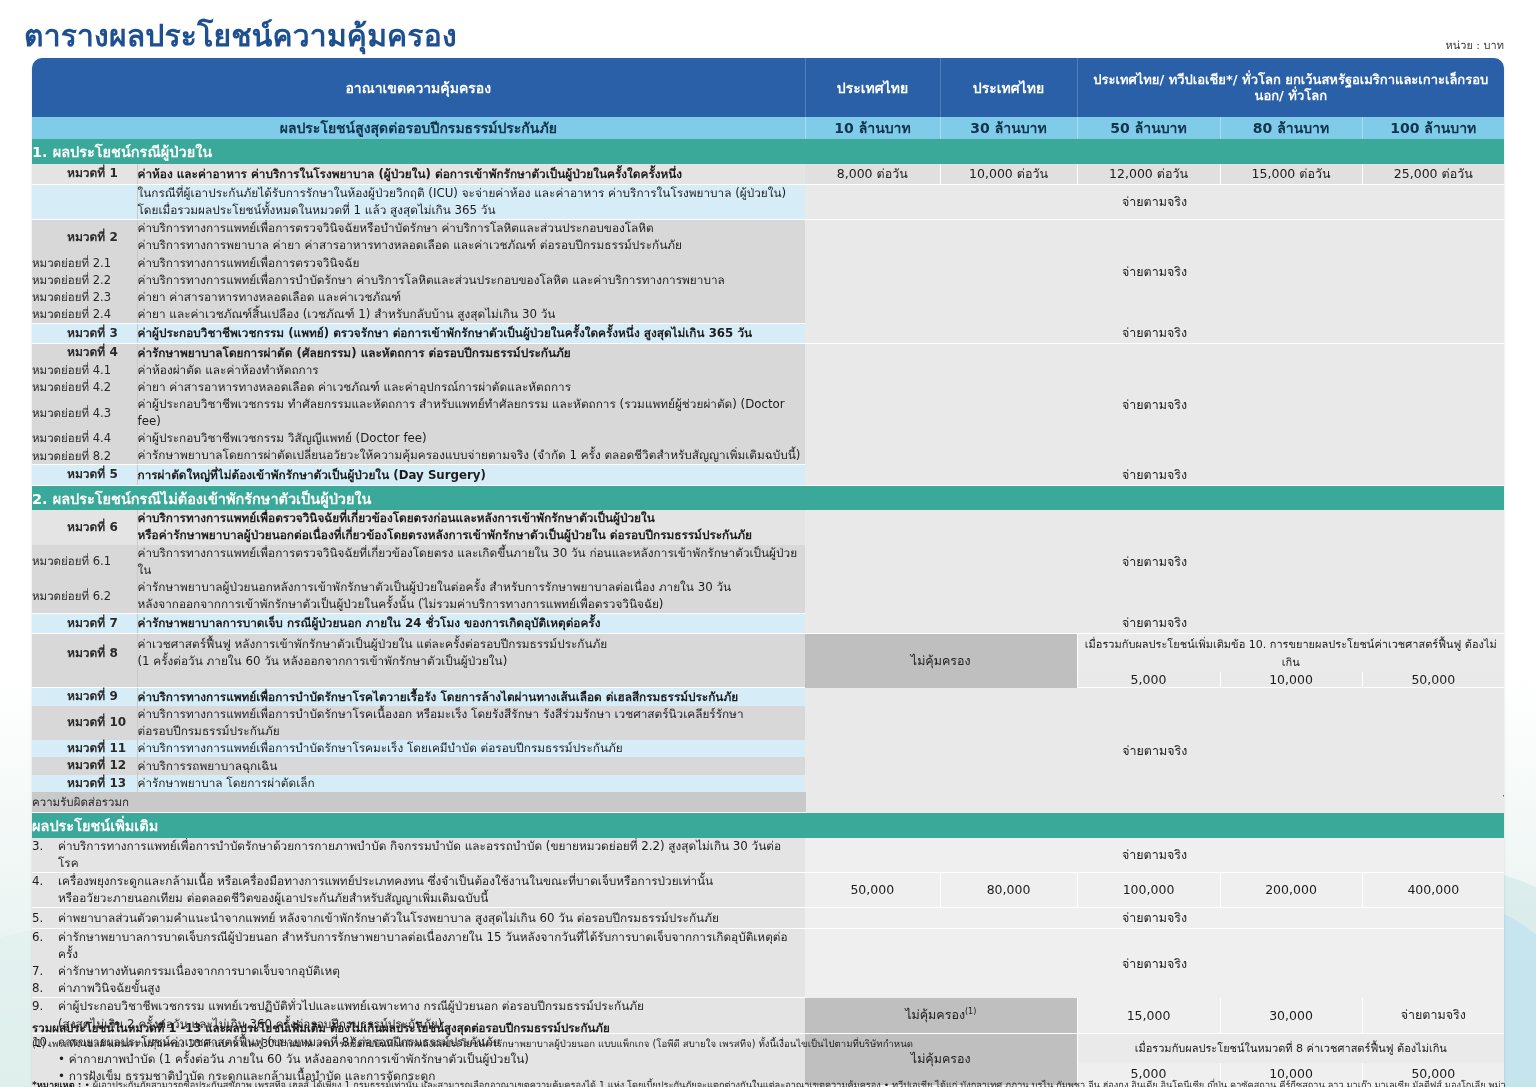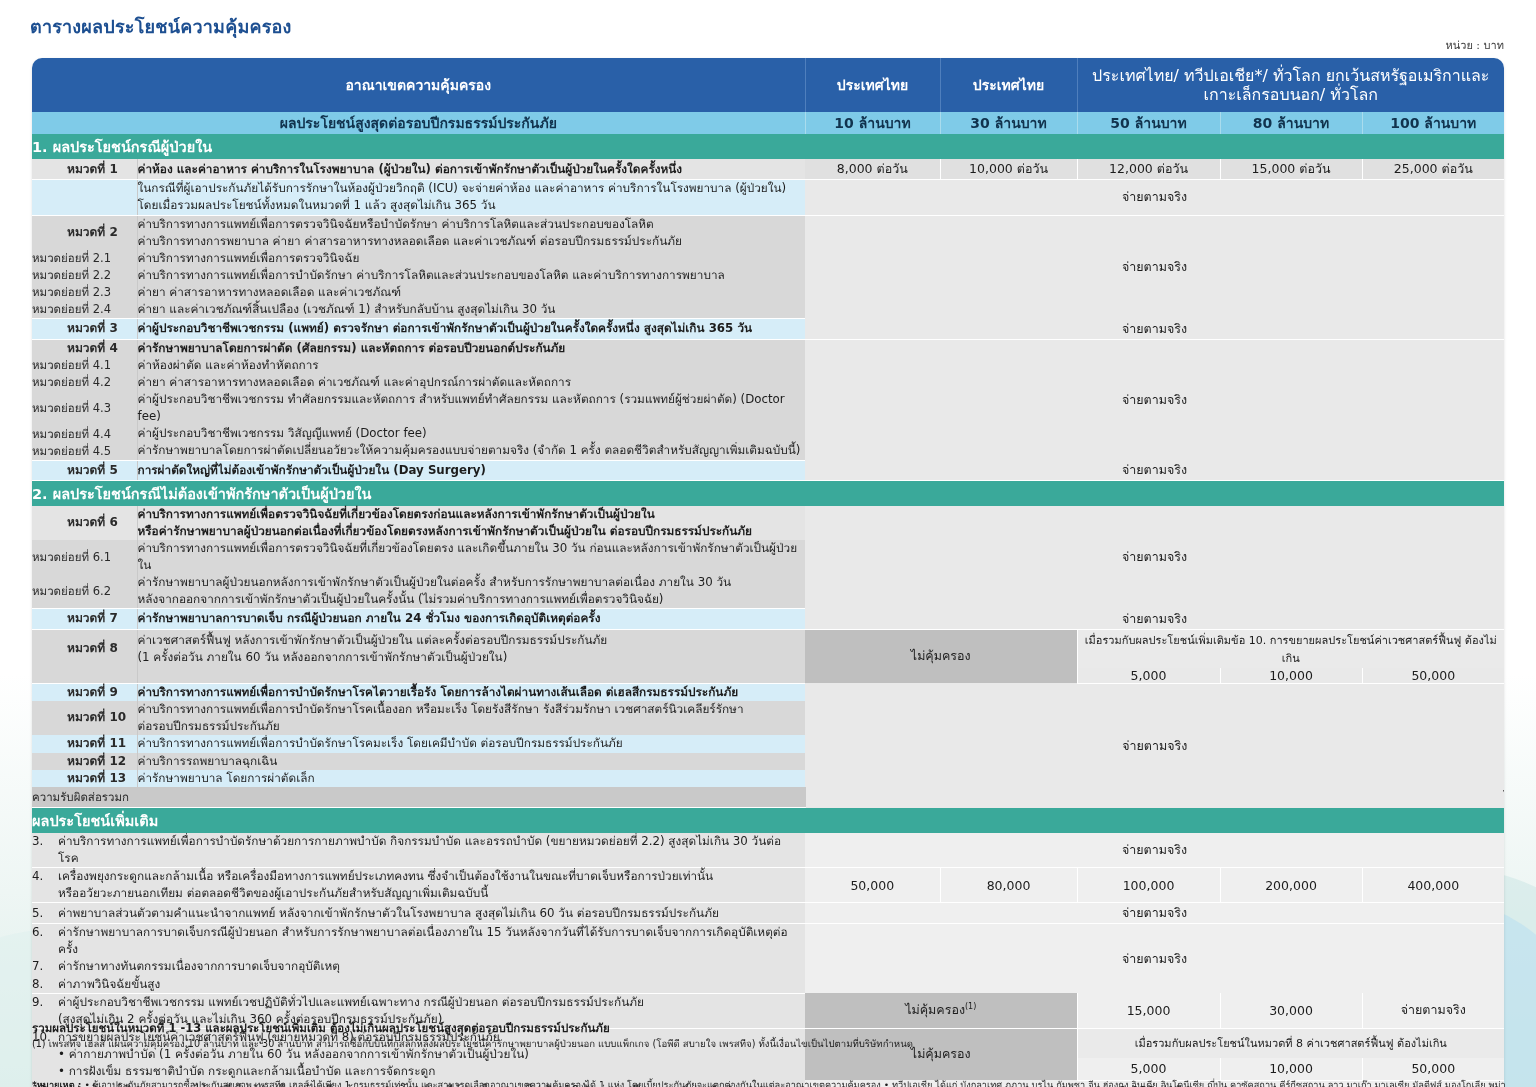--- a/index.html
+++ b/index.html
@@ -23,22 +23,22 @@
   .blob2 {
     position:absolute; right:-120px; bottom:-200px; width:420px; height:420px;
     border-radius:50%; background:#cfe8e6; opacity:.6; z-index:0;
   }
   .blob3 {
     position:absolute; left:-180px; bottom:-260px; width:520px; height:420px;
     border-radius:50%; background:#dff0ee; opacity:.6; z-index:0;
   }
 
   .title {
-    position:absolute; left:30px; top:12px;
-    font-size:18px; font-weight:bold; color:#1d4f91; letter-spacing:.2px;
+    position:absolute; left:24px; top:12px;
+    font-size:30px; font-weight:bold; color:#1d4f91; letter-spacing:.2px;
     z-index:3;
   }
   .unit {
     position:absolute; right:32px; top:36px;
     font-size:11px; color:#3b3b3b; z-index:3;
   }
 
   .tablewrap {
     position:absolute; left:32px; top:58px; width:1472px;
     z-index:2;
@@ -59,21 +59,21 @@
   col.c-v4     { width:142px; }
   col.c-v5     { width:142px; }
 
   
   .hdr-top td {
     background:#2960a8; color:#fff; font-weight:bold;
     text-align:center; height:30px; font-size:14px;
     border-right:1px solid #4f7fbd;
   }
   .hdr-top td:last-child { border-right:none; }
-  .hdr-top td.terr { font-size:16px; font-weight:normal; line-height:1.2; padding:8px 4px; }
+  .hdr-top td.terr { font-size:13px; font-weight:bold; line-height:1.2; padding:14px 4px; }
   .hdr-sub td {
     background:#7fcbe8; color:#11334e; font-weight:bold;
     text-align:center; height:17px; font-size:14px;
     border-right:1px solid #a9dced;
   }
   .hdr-sub td:last-child { border-right:none; }
 
   
   .band td {
     background:#3aa99a; color:#fff; font-weight:bold;
@@ -200,41 +200,41 @@
             <td class="code">หมวดย่อยที่ 2.4</td>
             <td class="desc">ค่ายา และค่าเวชภัณฑ์สิ้นเปลือง (เวชภัณฑ์ 1) สำหรับกลับบ้าน สูงสุดไม่เกิน 30 วัน</td>
           </tr>
           <tr class="rw-blue sep">
             <td class="code bold">หมวดที่ 3</td>
             <td class="desc bold">ค่าผู้ประกอบวิชาชีพเวชกรรม (แพทย์) ตรวจรักษา ต่อการเข้าพักรักษาตัวเป็นผู้ป่วยในครั้งใดครั้งหนึ่ง  สูงสุดไม่เกิน 365 วัน</td>
             <td class="val light" colspan="5">จ่ายตามจริง</td>
           </tr>
           <tr class="rw-gray">
             <td class="code bold">หมวดที่ 4</td>
-            <td class="desc bold">ค่ารักษาพยาบาลโดยการผ่าตัด (ศัลยกรรม) และหัตถการ ต่อรอบปีวยนอกต์ประกันภัย</td>
+            <td class="desc bold">ค่ารักษาพยาบาลโดยการผ่าตัด (ศัลยกรรม) และหัตถการ ต่อรอบปีกรมธรรม์ประกันภัย</td>
             <td class="val light" colspan="5" rowspan="6">จ่ายตามจริง</td>
           </tr>
           <tr class="rw-gray">
             <td class="code">หมวดย่อยที่ 4.1</td>
             <td class="desc">ค่าห้องผ่าตัด และค่าห้องทำหัตถการ</td>
           </tr>
           <tr class="rw-gray">
             <td class="code">หมวดย่อยที่ 4.2</td>
             <td class="desc">ค่ายา ค่าสารอาหารทางหลอดเลือด ค่าเวชภัณฑ์ และค่าอุปกรณ์การผ่าตัดและหัตถการ</td>
           </tr>
           <tr class="rw-gray">
             <td class="code">หมวดย่อยที่ 4.3</td>
             <td class="desc">ค่าผู้ประกอบวิชาชีพเวชกรรม ทำศัลยกรรมและหัตถการ สำหรับแพทย์ทำศัลยกรรม และหัตถการ (รวมแพทย์ผู้ช่วยผ่าตัด) (Doctor fee)</td>
           </tr>
           <tr class="rw-gray">
             <td class="code">หมวดย่อยที่ 4.4</td>
             <td class="desc">ค่าผู้ประกอบวิชาชีพเวชกรรม วิสัญญีแพทย์ (Doctor fee)</td>
           </tr>
           <tr class="rw-gray sep">
-            <td class="code">หมวดย่อยที่ 4.5</td>
+            <td class="code">หมวดย่อยที่ 8.2</td>
             <td class="desc">ค่ารักษาพยาบาลโดยการผ่าตัดเปลี่ยนอวัยวะให้ความคุ้มครองแบบจ่ายตามจริง (จำกัด 1 ครั้ง ตลอดชีวิตสำหรับสัญญาเพิ่มเติมฉบับนี้)</td>
           </tr>
           <tr class="rw-blue sep">
             <td class="code bold">หมวดที่ 5</td>
             <td class="desc bold">การผ่าตัดใหญ่ที่ไม่ต้องเข้าพักรักษาตัวเป็นผู้ป่วยใน (Day Surgery)</td>
             <td class="val light" colspan="5">จ่ายตามจริง</td>
           </tr>
           <tr class="band">
             <td colspan="2">2. ผลประโยชน์กรณีไม่ต้องเข้าพักรักษาตัวเป็นผู้ป่วยใน</td>
             <td colspan="5" class="blank"></td>

